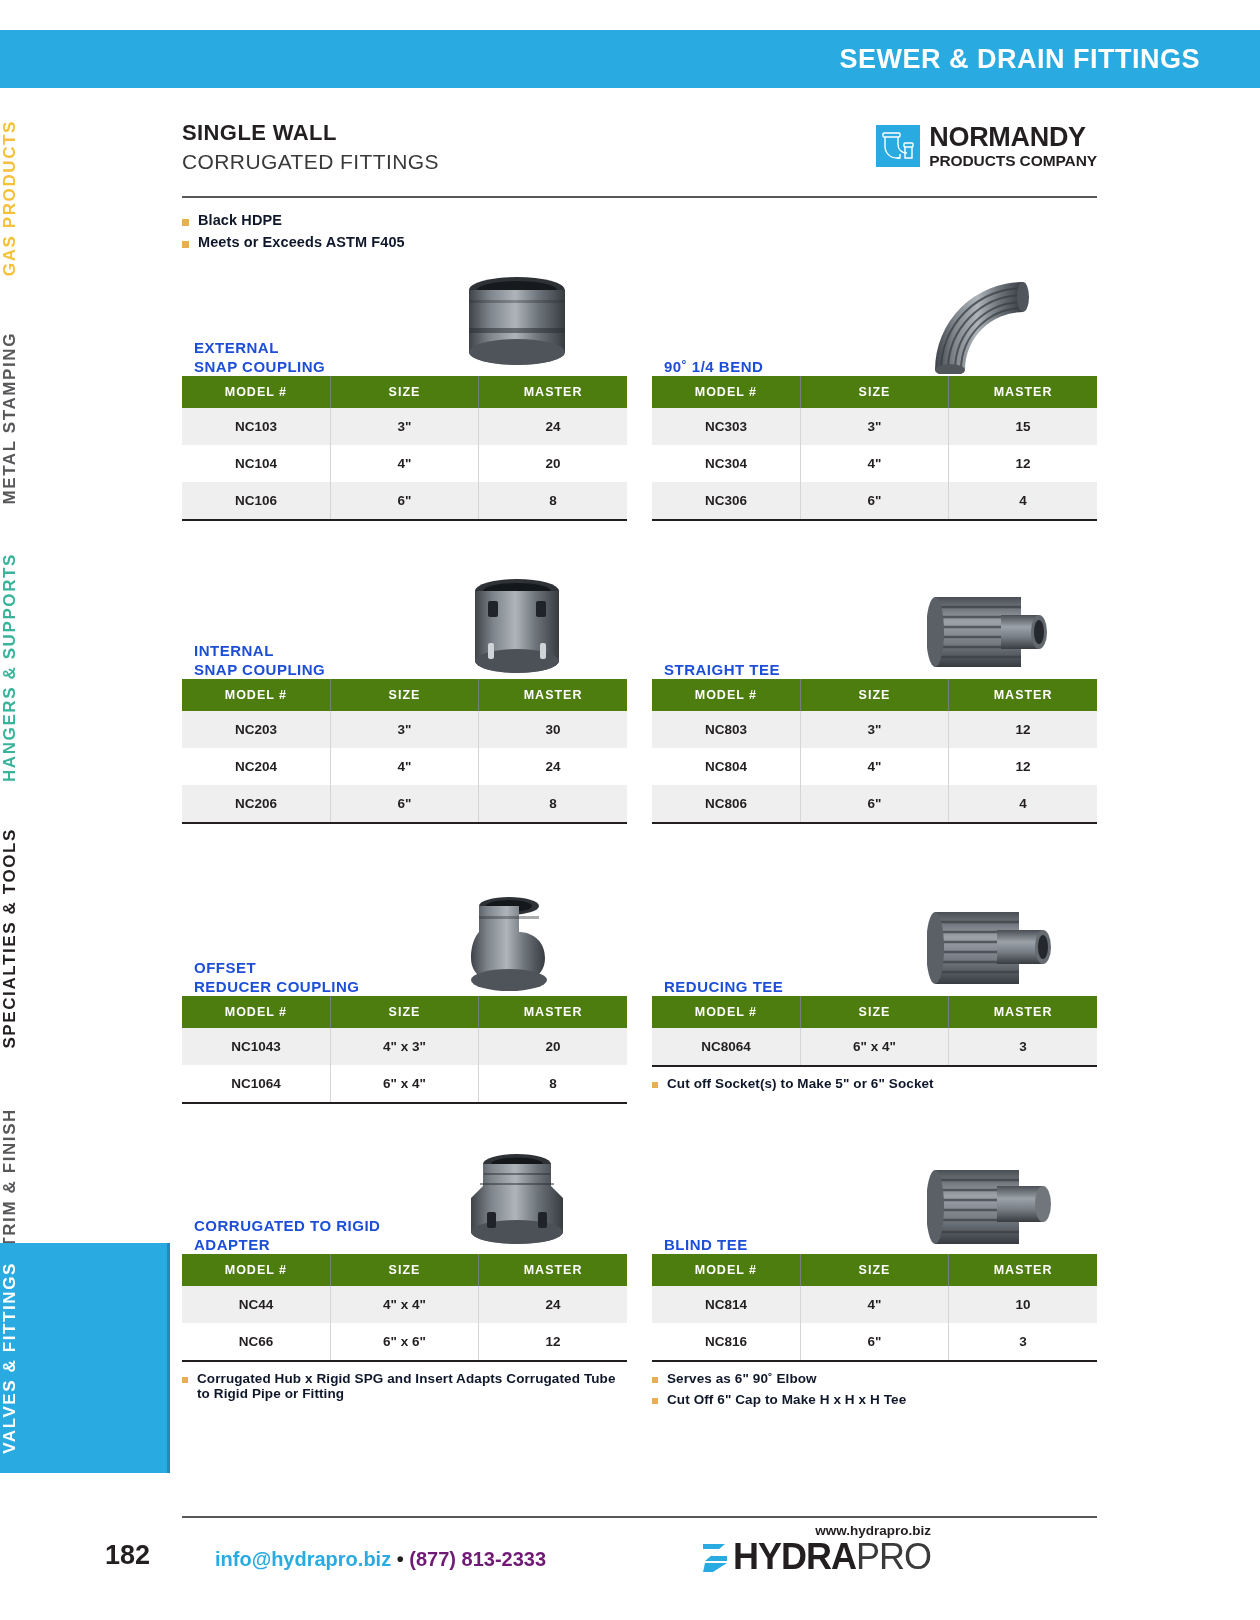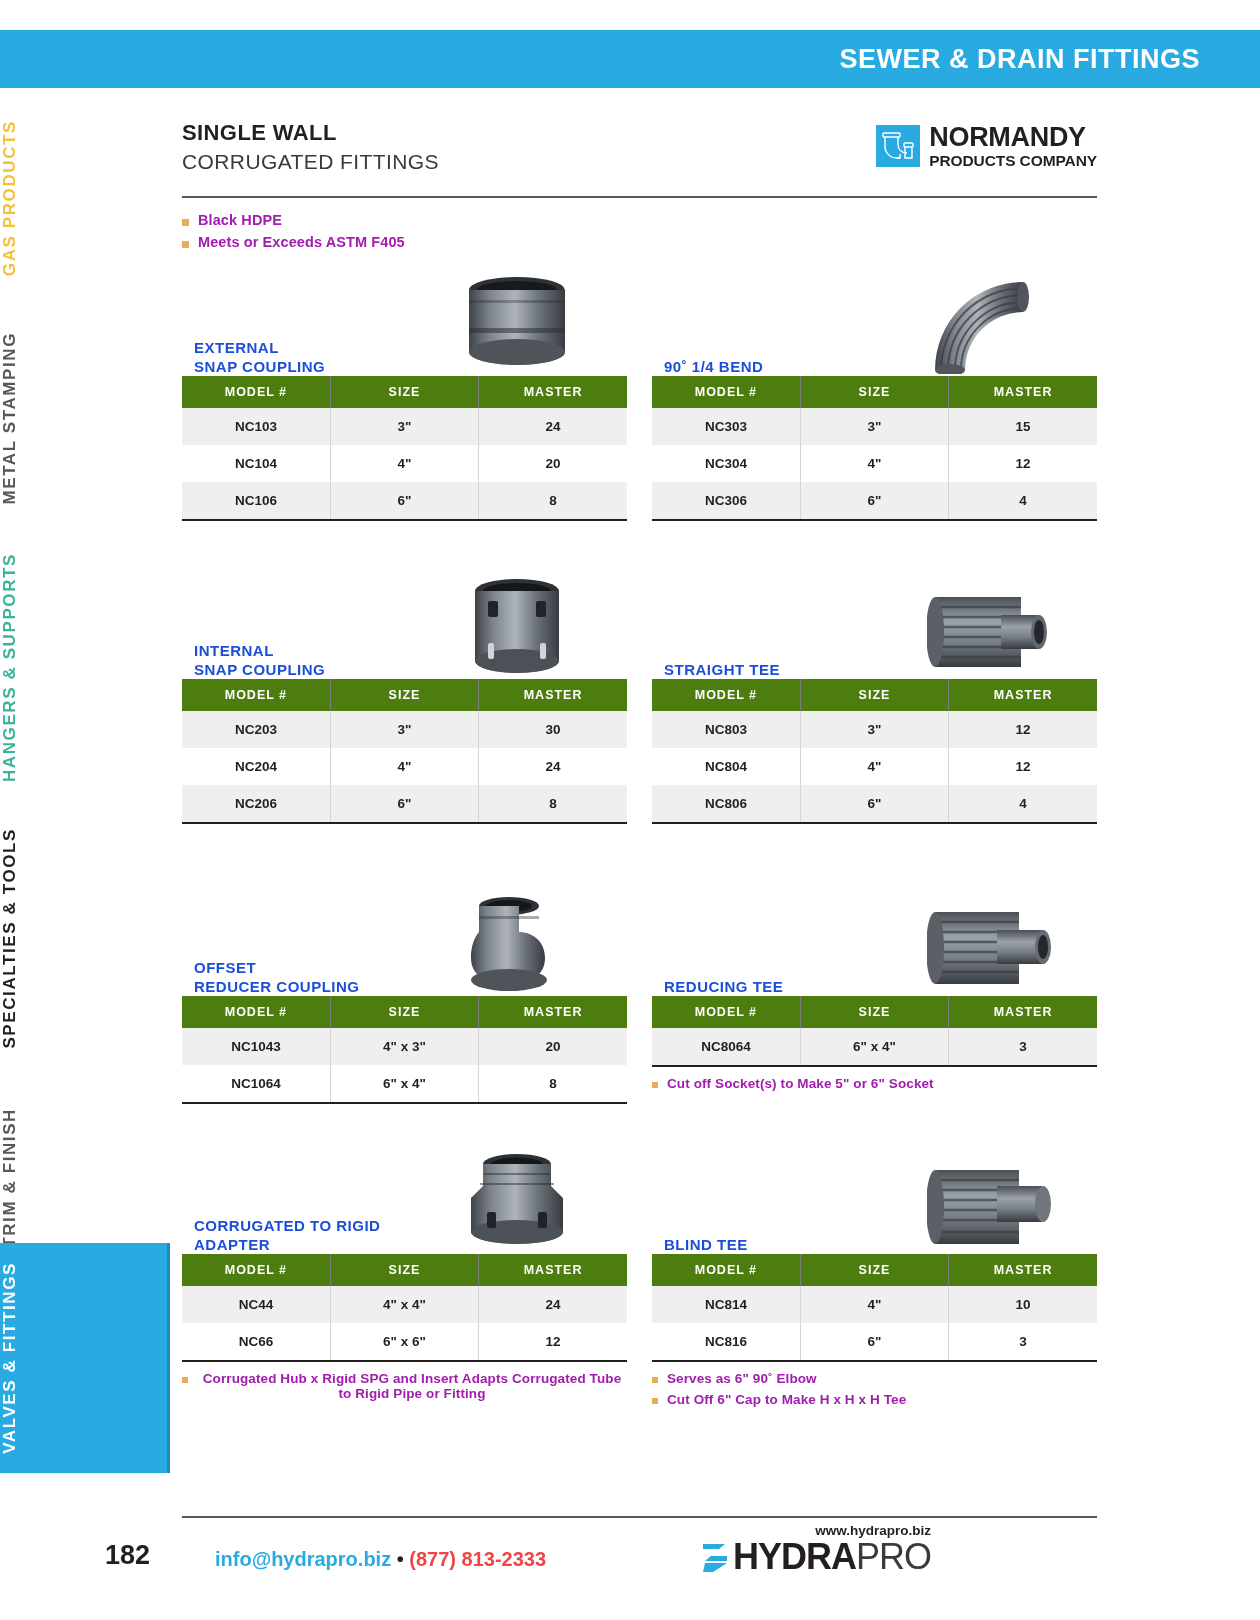--- a/index.html
+++ b/index.html
@@ -55,21 +55,21 @@
   .brand-name { font-size: 27px; font-weight: bold; color: #231F20; letter-spacing: -0.3px; font-stretch: condensed;}
   .brand-sub { font-size: 15.5px; font-weight: bold; color: #231F20; letter-spacing: -0.1px; margin-top: 2px; font-stretch: condensed;}
 
   .rule { height: 2px; background: #58585B; width: 915px; margin-top: 4px; }
 
   .bullets { margin-top: 14px; }
   .bullet { display: flex; align-items: flex-start; gap: 9px; margin-bottom: 6px; }
   .bullet .dot {
     width: 7px; height: 7px; background: #E8AE55; margin-top: 7px; flex: none;
   }
-  .bullet .txt { font-size: 14.5px; color: #a21caf; font-weight: bold; letter-spacing: 0.1px; text-align: center; }
+  .bullet .txt { font-size: 14.5px; color: #0f172a; font-weight: bold; letter-spacing: 0.1px; }
 
   
   .grid { position: relative; margin-top: 6px; }
   .row { position: relative; display: flex; gap: 25px; }
   .cell { width: 445px; position: relative; }
 
   .prod-title {
     font-size: 15px; font-weight: bold; color: #1d4ed8;
     letter-spacing: 0.5px; line-height: 1.22;
     position: absolute; bottom: 0; left: 12px;
@@ -108,21 +108,21 @@
     position: absolute; left: 105px; top: 1540px;
     font-size: 27px; font-weight: bold; color: #231F20; font-stretch: condensed;
   }
   .contact {
     position: absolute; left: 215px; top: 1548px;
     font-size: 20px; font-weight: bold; font-stretch: condensed;
     font-family: "Liberation Sans Narrow","Liberation Sans",sans-serif;
   }
   .contact .mail { color: #29ABE2; }
   .contact .sep { color: #231F20; }
-  .contact .phone { color: #ef4444; }
+  .contact .phone { color: #701a75; }
 
   .hp { position: absolute; right: 65px; top: 1523px; text-align: right; }
   .hp-url { font-size: 13.5px; color: #231F20; font-weight: bold; font-stretch: condensed;
             font-family: "Liberation Sans Narrow","Liberation Sans",sans-serif; margin-bottom: 2px;}
   .hp-logo { display: flex; align-items: center; justify-content: flex-end; }
   .hp-mark { width: 30px; height: 33px; margin-right: 2px; position: relative; }
   .hp-hydra { font-size: 36px; font-weight: bold; color: #231F20; letter-spacing: -1px; font-stretch: condensed; line-height: 0.95;}
   .hp-pro { font-size: 36px; font-weight: normal; color: #3A3A3A; letter-spacing: -1px; font-stretch: condensed; line-height: 0.95;}
 </style>
 </head>

